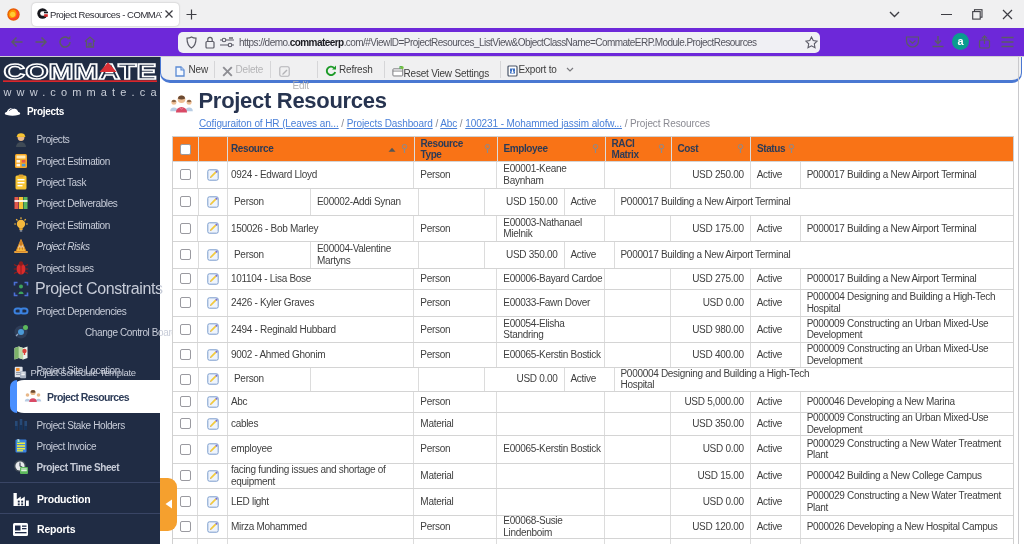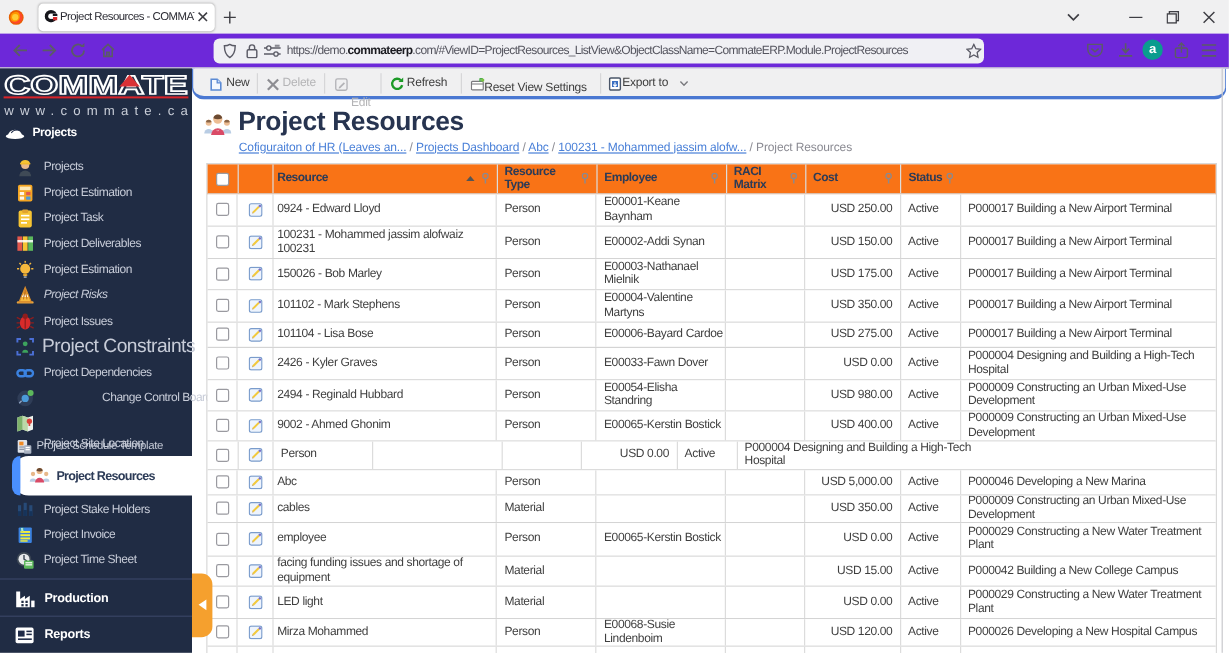--- a/index.html
+++ b/index.html
@@ -295,21 +295,21 @@
     </svg></div>
 <div class="abs" style="left:36.5px;top:445.5px;transform:translateY(-50%);font-size:10px;letter-spacing:-0.4px;color:#c7ccd8;white-space:nowrap;">Project Invoice</div>
 <div class="abs" style="left:13px;top:458.5px;width:16px;height:16px"><svg width="16" height="16" viewBox="0 0 16 16">
       <circle cx="7" cy="7" r="6" fill="#3f4a56"></circle>
       <circle cx="7" cy="7" r="4.6" fill="#e8eaec"></circle>
       <path d="M7 3.5 V7 L9.5 8.5" stroke="#3f4a56" stroke-width="1.2" fill="none"></path>
       <rect x="7" y="8" width="8" height="7" rx="1" fill="#5cb85c"></rect>
       <rect x="8.2" y="9.5" width="5.6" height="1" fill="#fff"></rect>
       <rect x="8.2" y="11.2" width="5.6" height="1" fill="#fff"></rect>
     </svg></div>
-<div class="abs" style="left:36.5px;top:466.5px;transform:translateY(-50%);font-size:10px;letter-spacing:-0.4px;color:#c7ccd8;white-space:nowrap;">Project Time Sheet</div>
+<div class="abs" style="left:36.5px;top:466.5px;transform:translateY(-50%);font-size:10px;letter-spacing:-0.4px;color:#c7ccd8;white-space:nowrap;font-weight:bold;">Project Time Sheet</div>
 <div class="divline" style="top:482px"></div>
 <div class="abs" style="left:12px;top:490.5px;width:18px;height:16px"><svg width="18" height="16" viewBox="0 0 18 16">
       <path d="M1.5 15 V2 H4.8 V8.2 L8.8 5.4 V8.2 L12.8 5.4 V15z" fill="#fff"></path>
       <g fill="#202c44">
         <rect x="5.8" y="9.6" width="1.9" height="1.9"></rect>
         <rect x="9.2" y="9.6" width="1.9" height="1.9"></rect>
         <rect x="5.8" y="12.4" width="1.9" height="1.9"></rect>
         <rect x="9.2" y="12.4" width="1.9" height="1.9"></rect>
       </g>
       <rect x="14" y="9.5" width="2.8" height="5.5" fill="#fff"></rect>
@@ -437,21 +437,20 @@
         <div class="cbx"></div>
       </div>
       <div class="tc c1">
         <svg width="12" height="12" viewBox="0 0 12 12">
           <rect x="0.8" y="0.8" width="10.4" height="10.4" rx="1.6" fill="#eef4fd" stroke="#7a9ccc" stroke-width="1"></rect>
           <path d="M3.2 8.8 L8.2 3.8 L9.4 5 L4.4 10z" fill="#f2c93c" transform="translate(0,-1.2)"></path>
           <path d="M8.2 2.6 L9.6 4 L10.4 3.2 A1 1 0 0 0 9 1.8z" fill="#7a72c9"></path>
           <path d="M3.2 7.6 L3 9 L4.4 8.8z" fill="#caa86a"></path>
         </svg>
       </div>
-      <div class="tc c2">100231 - Mohammed jassim alofwaiz 100231</div>
       <div class="tc c3">Person</div>
       <div class="tc c4">E00002-Addi Synan</div>
       <div class="tc c5"></div>
       <div class="tc c6">USD 150.00</div>
       <div class="tc c7">Active</div>
       <div class="tc c8">P000017 Building a New Airport Terminal</div>
     </div>
 <div class="trow" style="height:26.5px">
       <div class="tc c0">
         <div class="cbx"></div>
@@ -477,21 +476,20 @@
         <div class="cbx"></div>
       </div>
       <div class="tc c1">
         <svg width="12" height="12" viewBox="0 0 12 12">
           <rect x="0.8" y="0.8" width="10.4" height="10.4" rx="1.6" fill="#eef4fd" stroke="#7a9ccc" stroke-width="1"></rect>
           <path d="M3.2 8.8 L8.2 3.8 L9.4 5 L4.4 10z" fill="#f2c93c" transform="translate(0,-1.2)"></path>
           <path d="M8.2 2.6 L9.6 4 L10.4 3.2 A1 1 0 0 0 9 1.8z" fill="#7a72c9"></path>
           <path d="M3.2 7.6 L3 9 L4.4 8.8z" fill="#caa86a"></path>
         </svg>
       </div>
-      <div class="tc c2">101102 - Mark Stephens</div>
       <div class="tc c3">Person</div>
       <div class="tc c4">E00004-Valentine Martyns</div>
       <div class="tc c5"></div>
       <div class="tc c6">USD 350.00</div>
       <div class="tc c7">Active</div>
       <div class="tc c8">P000017 Building a New Airport Terminal</div>
     </div>
 <div class="trow" style="height:21.5px">
       <div class="tc c0">
         <div class="cbx"></div>

